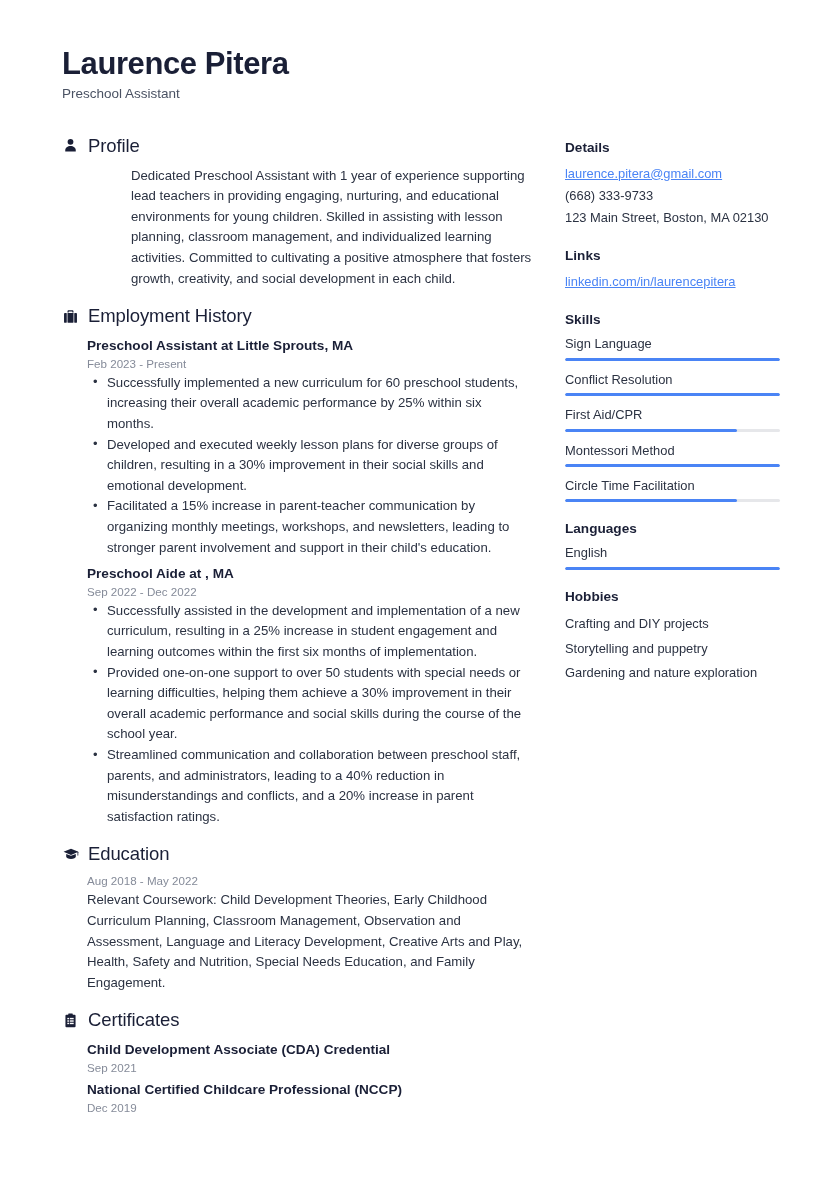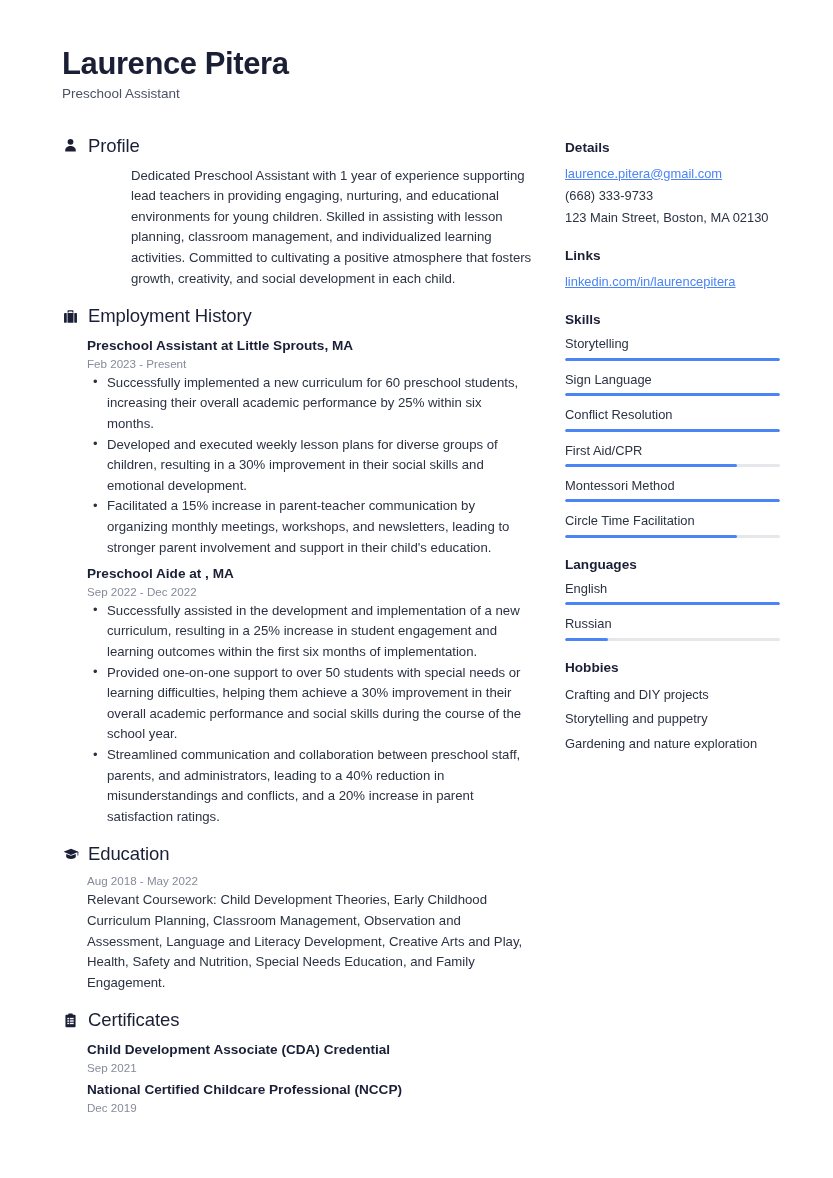--- a/index.html
+++ b/index.html
@@ -295,69 +295,57 @@
 
       <div class="side-block">
         <div class="side-title">Links</div>
         <a class="side-link" href="#">linkedin.com/in/laurencepitera</a>
       </div>
 
       <div class="side-block">
         <div class="side-title">Skills</div>
 
         <div class="rated">
-          <div class="rated-label">Storytelling</div>
+          <div class="rated-label">Sign Language</div>
           <div class="bar-track">
             <div class="bar-fill" style="width: 100%;"></div>
           </div>
         </div>
         <div class="rated">
-          <div class="rated-label">Sign Language</div>
+          <div class="rated-label">Conflict Resolution</div>
           <div class="bar-track">
             <div class="bar-fill" style="width: 100%;"></div>
           </div>
         </div>
         <div class="rated">
-          <div class="rated-label">Conflict Resolution</div>
+          <div class="rated-label">First Aid/CPR</div>
+          <div class="bar-track">
+            <div class="bar-fill" style="width: 80%;"></div>
+          </div>
+        </div>
+        <div class="rated">
+          <div class="rated-label">Montessori Method</div>
           <div class="bar-track">
             <div class="bar-fill" style="width: 100%;"></div>
           </div>
         </div>
         <div class="rated">
-          <div class="rated-label">First Aid/CPR</div>
+          <div class="rated-label">Circle Time Facilitation</div>
           <div class="bar-track">
             <div class="bar-fill" style="width: 80%;"></div>
           </div>
         </div>
-        <div class="rated">
-          <div class="rated-label">Montessori Method</div>
+      </div>
+
+      <div class="side-block">
+        <div class="side-title">Languages</div>
+        <div class="rated">
+          <div class="rated-label">English</div>
           <div class="bar-track">
             <div class="bar-fill" style="width: 100%;"></div>
-          </div>
-        </div>
-        <div class="rated">
-          <div class="rated-label">Circle Time Facilitation</div>
-          <div class="bar-track">
-            <div class="bar-fill" style="width: 80%;"></div>
-          </div>
-        </div>
-      </div>
-
-      <div class="side-block">
-        <div class="side-title">Languages</div>
-        <div class="rated">
-          <div class="rated-label">English</div>
-          <div class="bar-track">
-            <div class="bar-fill" style="width: 100%;"></div>
-          </div>
-        </div>
-        <div class="rated">
-          <div class="rated-label">Russian</div>
-          <div class="bar-track">
-            <div class="bar-fill" style="width: 20%;"></div>
           </div>
         </div>
       </div>
 
       <div class="side-block">
         <div class="side-title">Hobbies</div>
         <div class="hobby-line">Crafting and DIY projects</div>
         <div class="hobby-line">Storytelling and puppetry</div>
         <div class="hobby-line">Gardening and nature exploration</div>
       </div>

